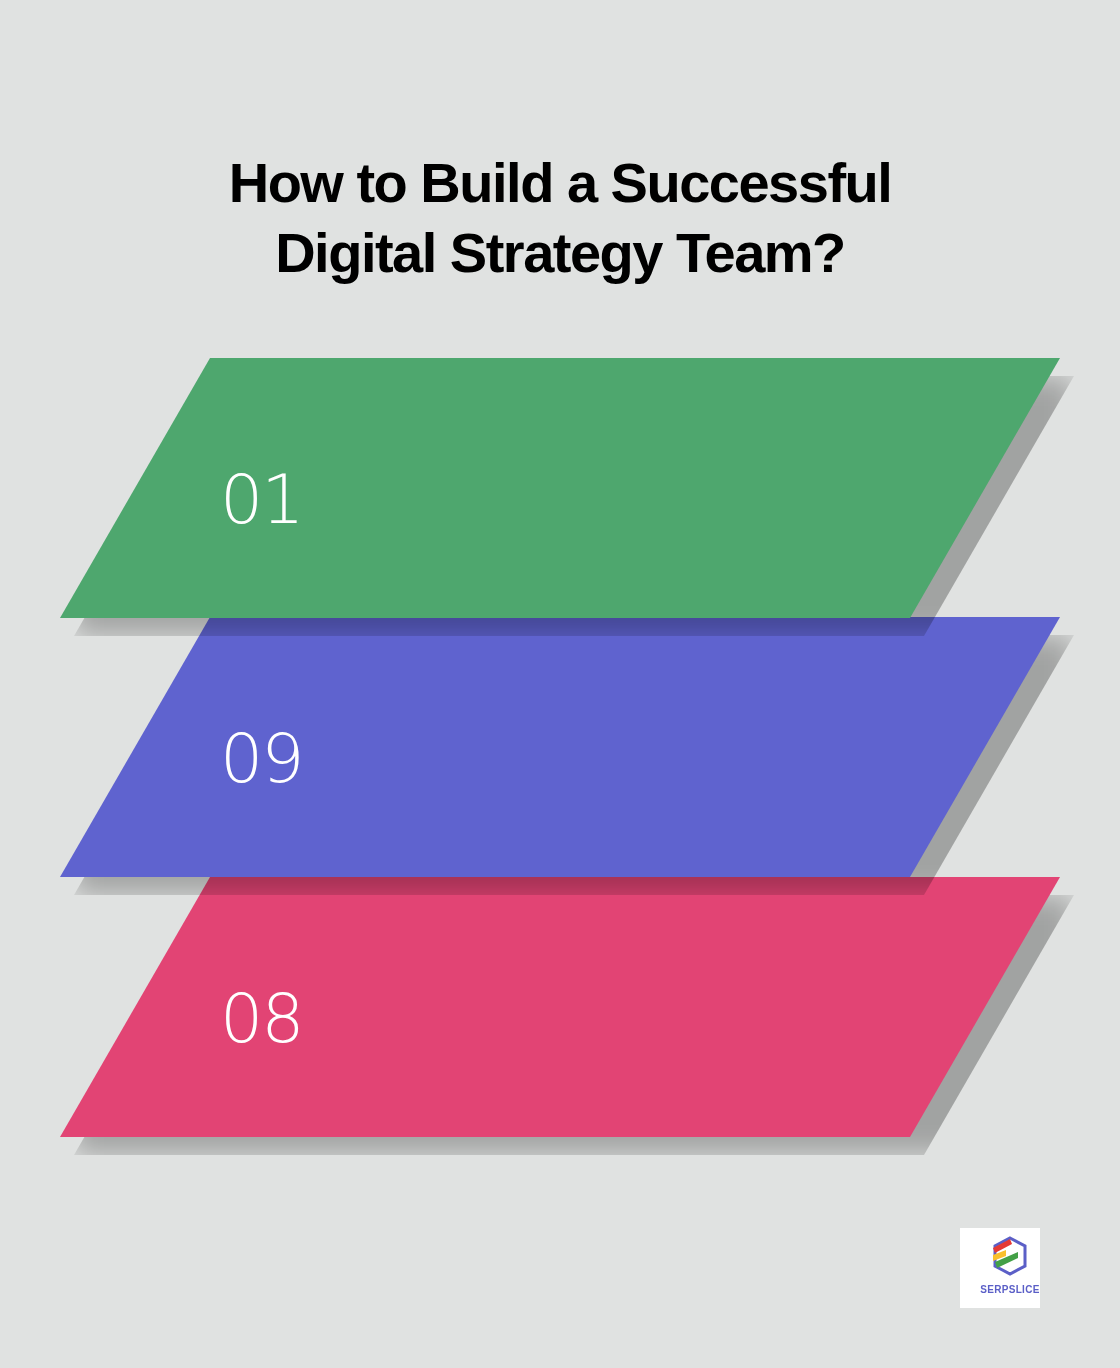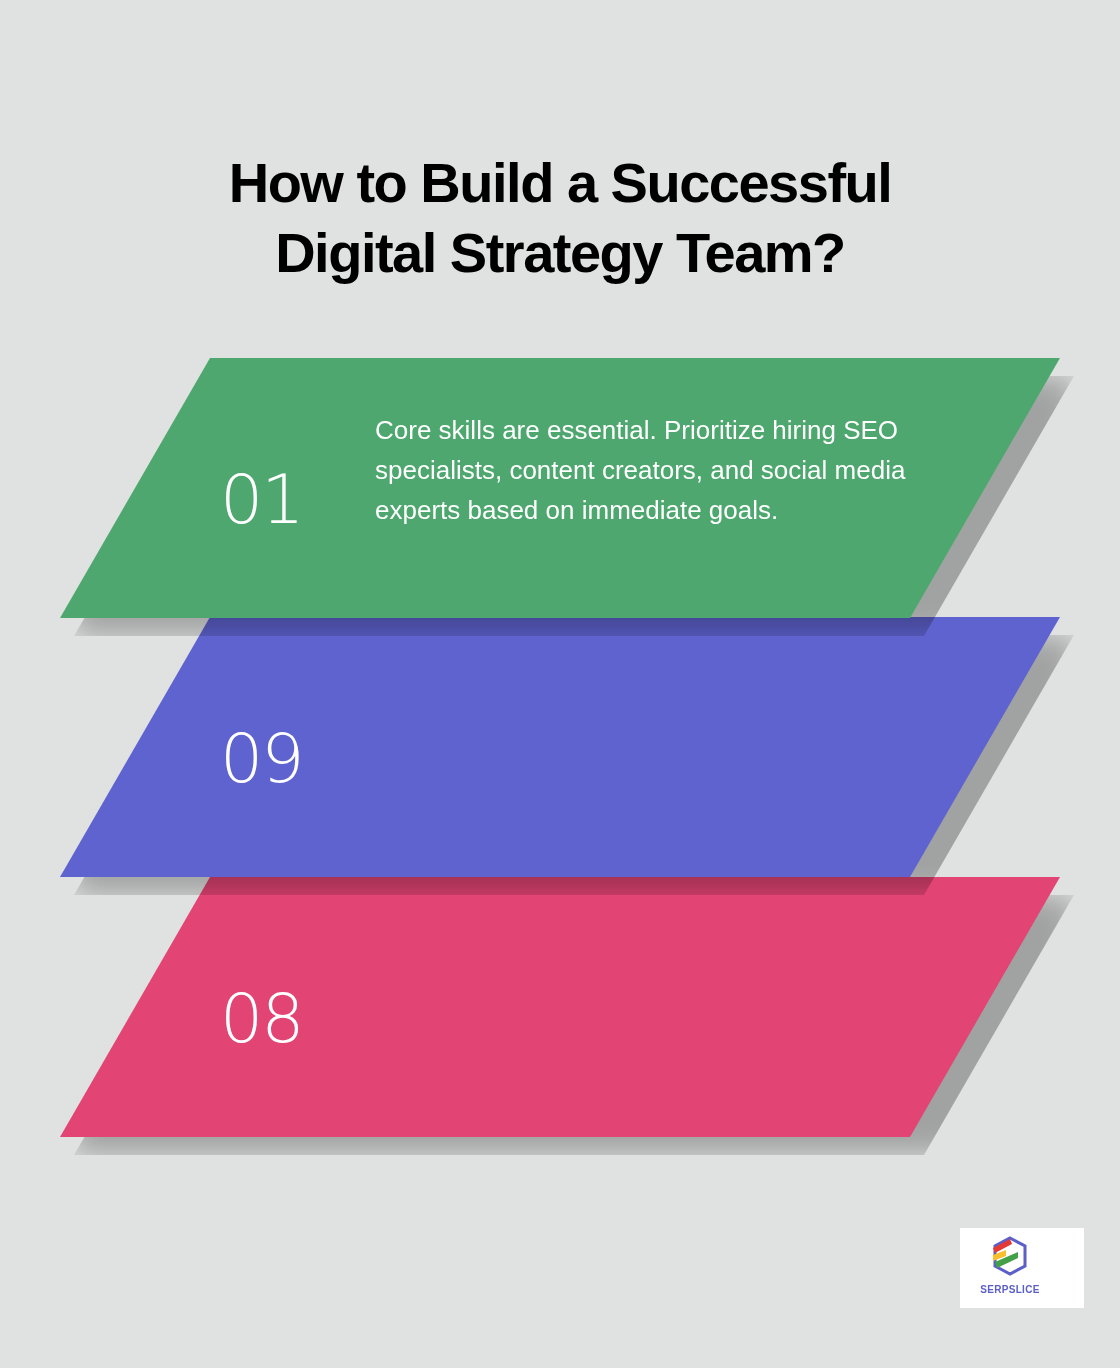--- a/index.html
+++ b/index.html
@@ -3,21 +3,21 @@
 <meta charset="utf-8">
 <style>
   html, body { margin:0; padding:0; }
   body { width:1120px; height:1368px; background:#e0e2e1; position:relative; overflow:hidden; font-family:"DejaVu Sans", sans-serif; }
   .title { position:absolute; left:0; top:112px; width:1120px; text-align:center; font-weight:bold; font-size:56px; line-height:70px; color:#000; letter-spacing:-1.5px; font-family:"Liberation Sans", sans-serif;margin-top:36px; }
   .band { position:absolute; left:60px; width:1000px; height:260px; }
   .band .shape { position:absolute; left:0; top:0; width:1000px; height:260px; clip-path:polygon(150px 0, 1000px 0, 850px 260px, 0 260px); }
   .band .shadow { position:absolute; left:14px; top:18px; width:1000px; height:260px; clip-path:polygon(150px 0, 1000px 0, 850px 260px, 0 260px); background:rgba(0,0,0,0.28); filter:blur(14px); }
   .num { position:absolute; left:160px; top:12px; height:260px; line-height:260px; font-size:68px; color:#fff; font-weight:200; font-family:"DejaVu Sans", sans-serif; letter-spacing:-2px; }
   .txt { position:absolute; left:315px; top:52px; width:540px; font-size:26px; line-height:40px; color:#fff; font-family:"Liberation Sans", sans-serif; }
-  .logo { position:absolute; left:960px; top:1228px; width:124px; height:80px; background:#fff; }
+  .logo { position:absolute; left:960px; top:1228px; width:80px; height:80px; background:#fff; }
   .logo-label { position:absolute; left:0; width:100px; top:56px; text-align:center; font-size:10px; font-weight:bold; color:#5b5fc7; font-family:"Liberation Sans", sans-serif; letter-spacing:0.3px; }
 </style>
 </head>
 <body>
 
 <div class="title">
   <div>How to Build a Successful</div>
   <div>Digital Strategy Team?</div>
 </div>
 
@@ -30,21 +30,20 @@
 <div class="band" style="top:617px;">
   <div class="shadow"></div>
   <div class="shape" style="background:#5f63cf;"></div>
   <div class="num">09</div>
 </div>
 
 <div class="band" style="top:358px;">
   <div class="shadow"></div>
   <div class="shape" style="background:#4ea76e;"></div>
   <div class="num">01</div>
-  <div class="txt">Core skills are essential. Prioritize hiring SEO specialists, content creators, and social media experts based on immediate goals.</div>
 </div>
 
 <div class="logo">
   <svg width="100" height="56" viewBox="0 0 100 56" style="position:absolute;left:0;top:0;">
     <polygon points="50,10 65,18 65,38 50,46 35,38 35,18" fill="none" stroke="#5b5fc7" stroke-width="3"></polygon>
     <polygon points="33,20 50,11 52,16 35,25" fill="#e53935"></polygon>
     <polygon points="33,27 46,22 46,28 33,33" fill="#f9c02e"></polygon>
     <polygon points="35,34 58,24 58,30 37,40" fill="#43a047"></polygon>
   </svg>
   <div class="logo-label">SERPSLICE</div>

